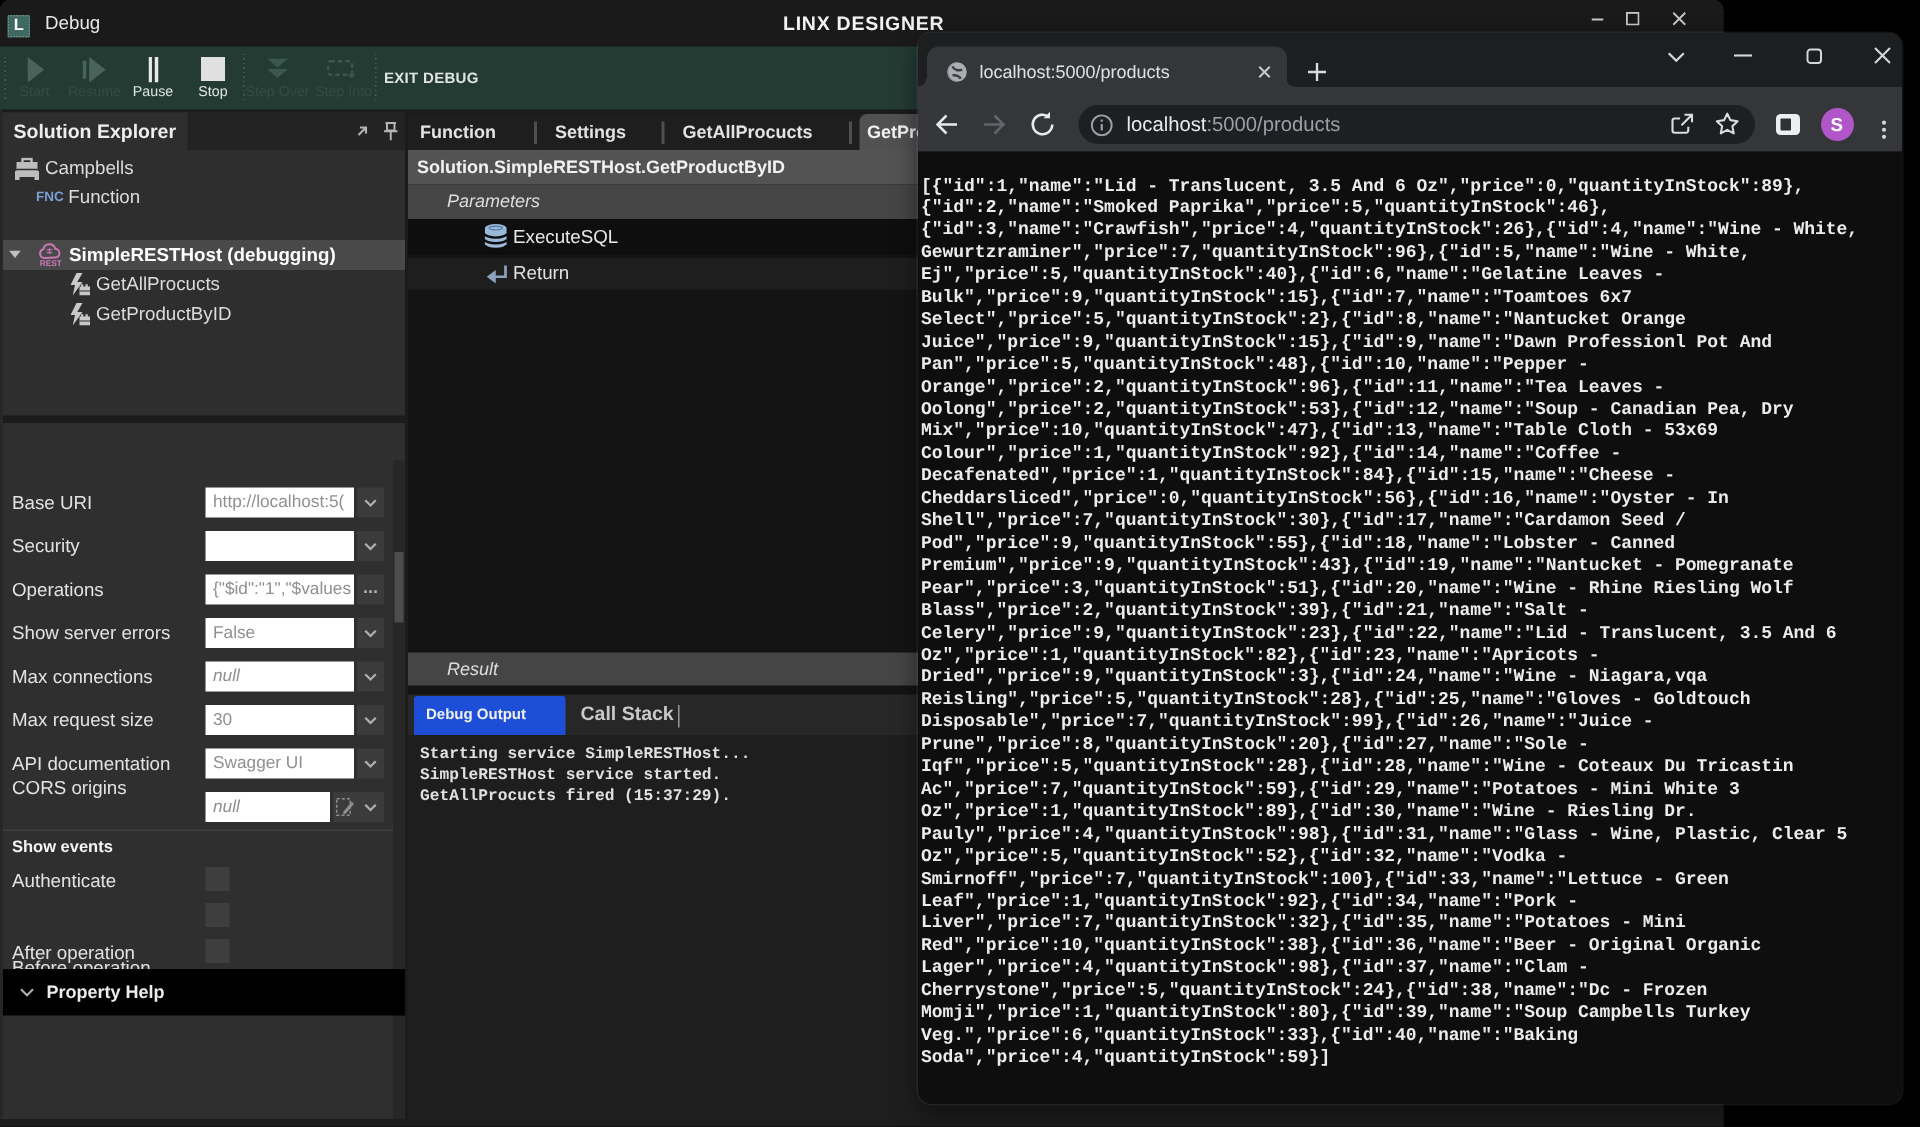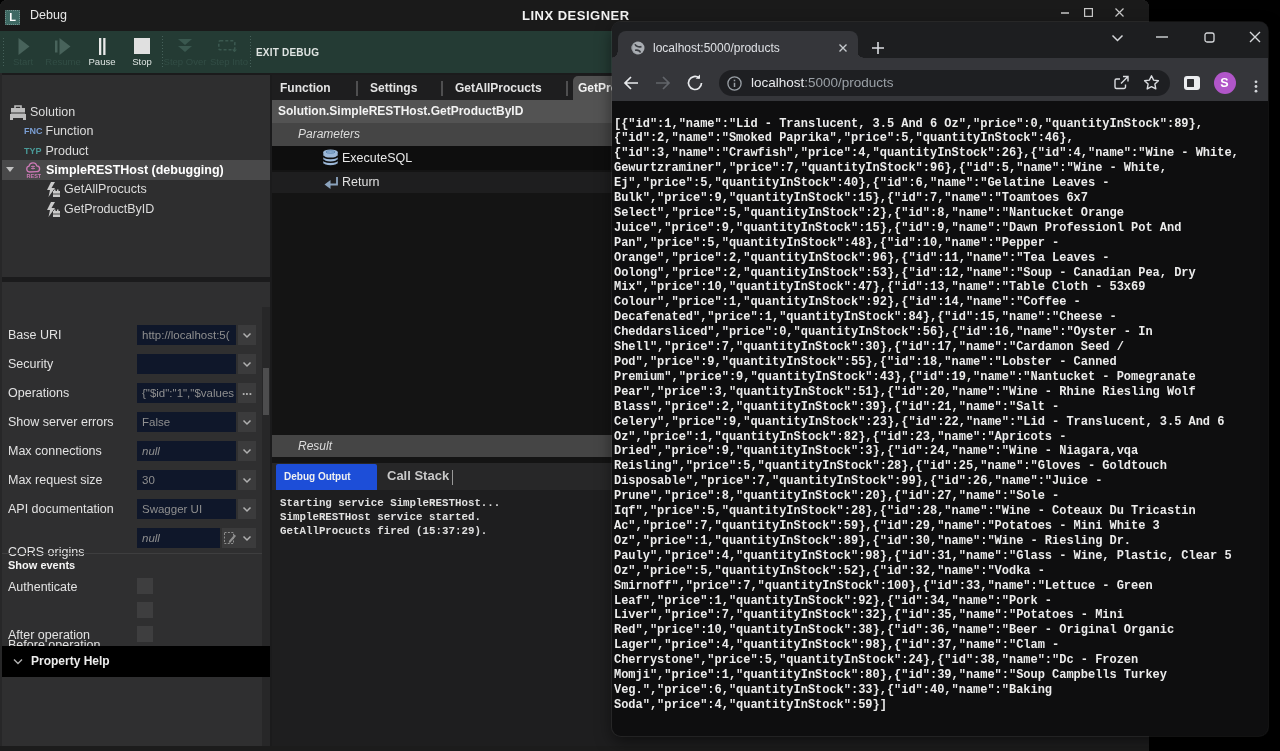--- a/index.html
+++ b/index.html
@@ -35,21 +35,21 @@
 
   
   #props { position:absolute; left:0; top:282px; width:270px; height:464px; background:#2f2f30; }
   #propstrack { position:absolute; right:0; top:25px; width:8px; height:439px; background:#272728; }
   #propshead { position:absolute; left:0; top:0; width:100%; height:25px; background:#232324; }
   #propstab { position:absolute; left:0; top:0; width:100px; height:25px; background:#2f2f30;
     color:#eeeeee; font-size:12.5px; font-weight:bold; line-height:25px; padding-left:8px; }
   #deftab { position:absolute; left:110px; top:0; height:25px; color:#d6d6d6; font-size:12.5px;
     font-weight:bold; line-height:25px; }
   .prow { position:absolute; left:8px; color:#e2e2e2; font-size:12.5px; height:20px; line-height:20px; }
-  .pinput { position:absolute; left:137px; width:99px; height:20px; background:#0f172a;
+  .pinput { position:absolute; left:137px; width:99px; height:20px; background:#ffffff;
     color:#8f8f8f; font-size:11.5px; line-height:20px; padding-left:5px; overflow:hidden; white-space:nowrap; }
   .pdrop { position:absolute; left:238px; width:18px; height:20px; background:#3b3b3c; color:#9a9a9a; }
   .pdrop svg, .pinput i { display:block; }
   .chk { position:absolute; left:137px; width:16px; height:16px; background:#3e3e3f; }
 
   
   #center { position:absolute; left:272px; top:75px; width:877px; height:671px; background:#141414; }
   #ctabs { position:absolute; left:0; top:0; width:100%; height:25px; background:#1e1e1f;
     color:#e3e3e3; font-size:12px; font-weight:bold; line-height:25px; }
   .ctab { position:absolute; top:0; height:25px; line-height:26px; }
@@ -143,37 +143,42 @@
       <svg class="ico" style="left:10px;top:9px;" width="20" height="12" viewBox="0 0 20 12">
           <rect x="0.8" y="0.8" width="16" height="9" rx="1.5" fill="none" stroke="#3a584f" stroke-width="1.6" stroke-dasharray="3 2"></rect>
           <path d="M14 9.5 l5 0 l-2.5 2.8 z" fill="#3a584f"></path>
         </svg>
       <div class="lbl off">Step Into</div>
     </div>
     <div class="ico" style="left:250px;top:5px;width:1px;height:32px;background:repeating-linear-gradient(#46615a 0 1px, transparent 1px 3px);"></div>
     <div class="ico" style="left:256px;top:0;height:42px;line-height:44px;color:#dfe4e2;font-size:10px;letter-spacing:0.2px;font-weight:bold;">EXIT DEBUG</div>
   </div>
   <div id="explorer">
+    <div id="exphead">
+        <div id="exptab">Solution Explorer</div>
+      <svg class="ico" style="left:236px;top:7px;" width="11" height="11" viewBox="0 0 11 11">
+          <path d="M3 8 L8 3 M4 3 h4 v4" stroke="#b5b5b5" stroke-width="1.4" fill="none"></path>
+        </svg>
+      <svg class="ico" style="left:255px;top:6px;" width="11" height="13" viewBox="0 0 11 13">
+          <path d="M2 1 h7 M3 1 v5 h5 v-5 M1 6.5 h9 M5.5 6.5 v6" stroke="#b5b5b5" stroke-width="1.3" fill="none"></path>
+        </svg>
+    </div>
     <div class="trow" style="top:28px;">
         <svg class="ico" style="left:10px;top:2px;" width="16" height="15" viewBox="0 0 16 15">
           <path d="M5 3 v-2 h6 v2" stroke="#bdbdbd" stroke-width="1.6" fill="none"></path>
           <rect x="1" y="3" width="14" height="10" fill="#bdbdbd"></rect>
           <rect x="0" y="9" width="3" height="6" fill="#bdbdbd"></rect>
           <rect x="13" y="9" width="3" height="6" fill="#bdbdbd"></rect>
           <line x1="1" y1="8" x2="15" y2="8" stroke="#2e2e2f" stroke-width="1"></line>
         </svg>
-        <span style="position:absolute;left:30px;">Solution</span>
+        <span style="position:absolute;left:30px;">Campbells</span>
       </div>
     <div class="trow" style="top:47px;">
         <span class="ticon" style="left:24px;color:#7b9fd4;">FNC</span>
         <span style="position:absolute;left:45.5px;">Function</span>
-      </div>
-    <div class="trow" style="top:67px;">
-        <span class="ticon" style="left:24px;color:#4a9a98;">TYP</span>
-        <span style="position:absolute;left:45.5px;">Product</span>
       </div>
     <div class="trow" style="top:85px;background:#49494a;height:20px;line-height:20px;">
       <svg class="ico" style="left:6px;top:7px;" width="8" height="6" viewBox="0 0 8 6">
           <path d="M0 0 h8 L4 5 Z" fill="#c0c0c0"></path>
         </svg>
       <svg class="ico" style="left:25px;top:2px;" width="16" height="16" viewBox="0 0 16 16">
           <path d="M4.5 10 a3 3 0 0 1 -0.5 -5.9 a4 4 0 0 1 7.8 -0.3 a2.8 2.8 0 0 1 -0.3 5.9 z" fill="none" stroke="#cc79b5" stroke-width="1.3"></path>
           <path d="M6 4.5 l4 0 m-4 2 l4 0 m-2 -3 v4" stroke="#cc79b5" stroke-width="0.8"></path>
           <text x="1.5" y="15.5" font-size="5.5" font-weight="bold" fill="#cc79b5" font-family="Liberation Sans">REST</text>
         </svg>
@@ -241,21 +246,21 @@
           <path d="M5.5 8.5 L9 12 L12.5 8.5" stroke="#b0b0b0" stroke-width="1.5" fill="none"></path>
         </svg>
       </div>
     <div class="prow" style="top:217px;">API documentation</div>
     <div class="pinput" style="top:217px;">Swagger UI</div>
     <div class="pdrop" style="top:217px;">
         <svg width="18" height="20" viewBox="0 0 18 20">
           <path d="M5.5 8.5 L9 12 L12.5 8.5" stroke="#b0b0b0" stroke-width="1.5" fill="none"></path>
         </svg>
       </div>
-    <div class="prow" style="top:260px;">CORS origins</div>
+    <div class="prow" style="top:233px;">CORS origins</div>
     <div class="pinput" style="top:246px;width:83px;font-style:italic;">null</div>
     <div class="ico" style="left:222px;top:246px;width:16px;height:20px;background:#3b3b3c;">
         <svg width="16" height="20" viewBox="0 0 16 20">
           <rect x="2.5" y="4.5" width="9" height="11" fill="none" stroke="#8f8f8f" stroke-width="1" stroke-dasharray="2 1.4"></rect>
           <path d="M7 13 L12.5 6.5 L14 8 L8.5 14.5 L6.8 14.8 Z" fill="#8f8f8f"></path>
         </svg>
       </div>
     <div class="pdrop" style="top:246px;">
         <svg width="18" height="20" viewBox="0 0 18 20">
           <path d="M5.5 8.5 L9 12 L12.5 8.5" stroke="#b0b0b0" stroke-width="1.5" fill="none"></path>

